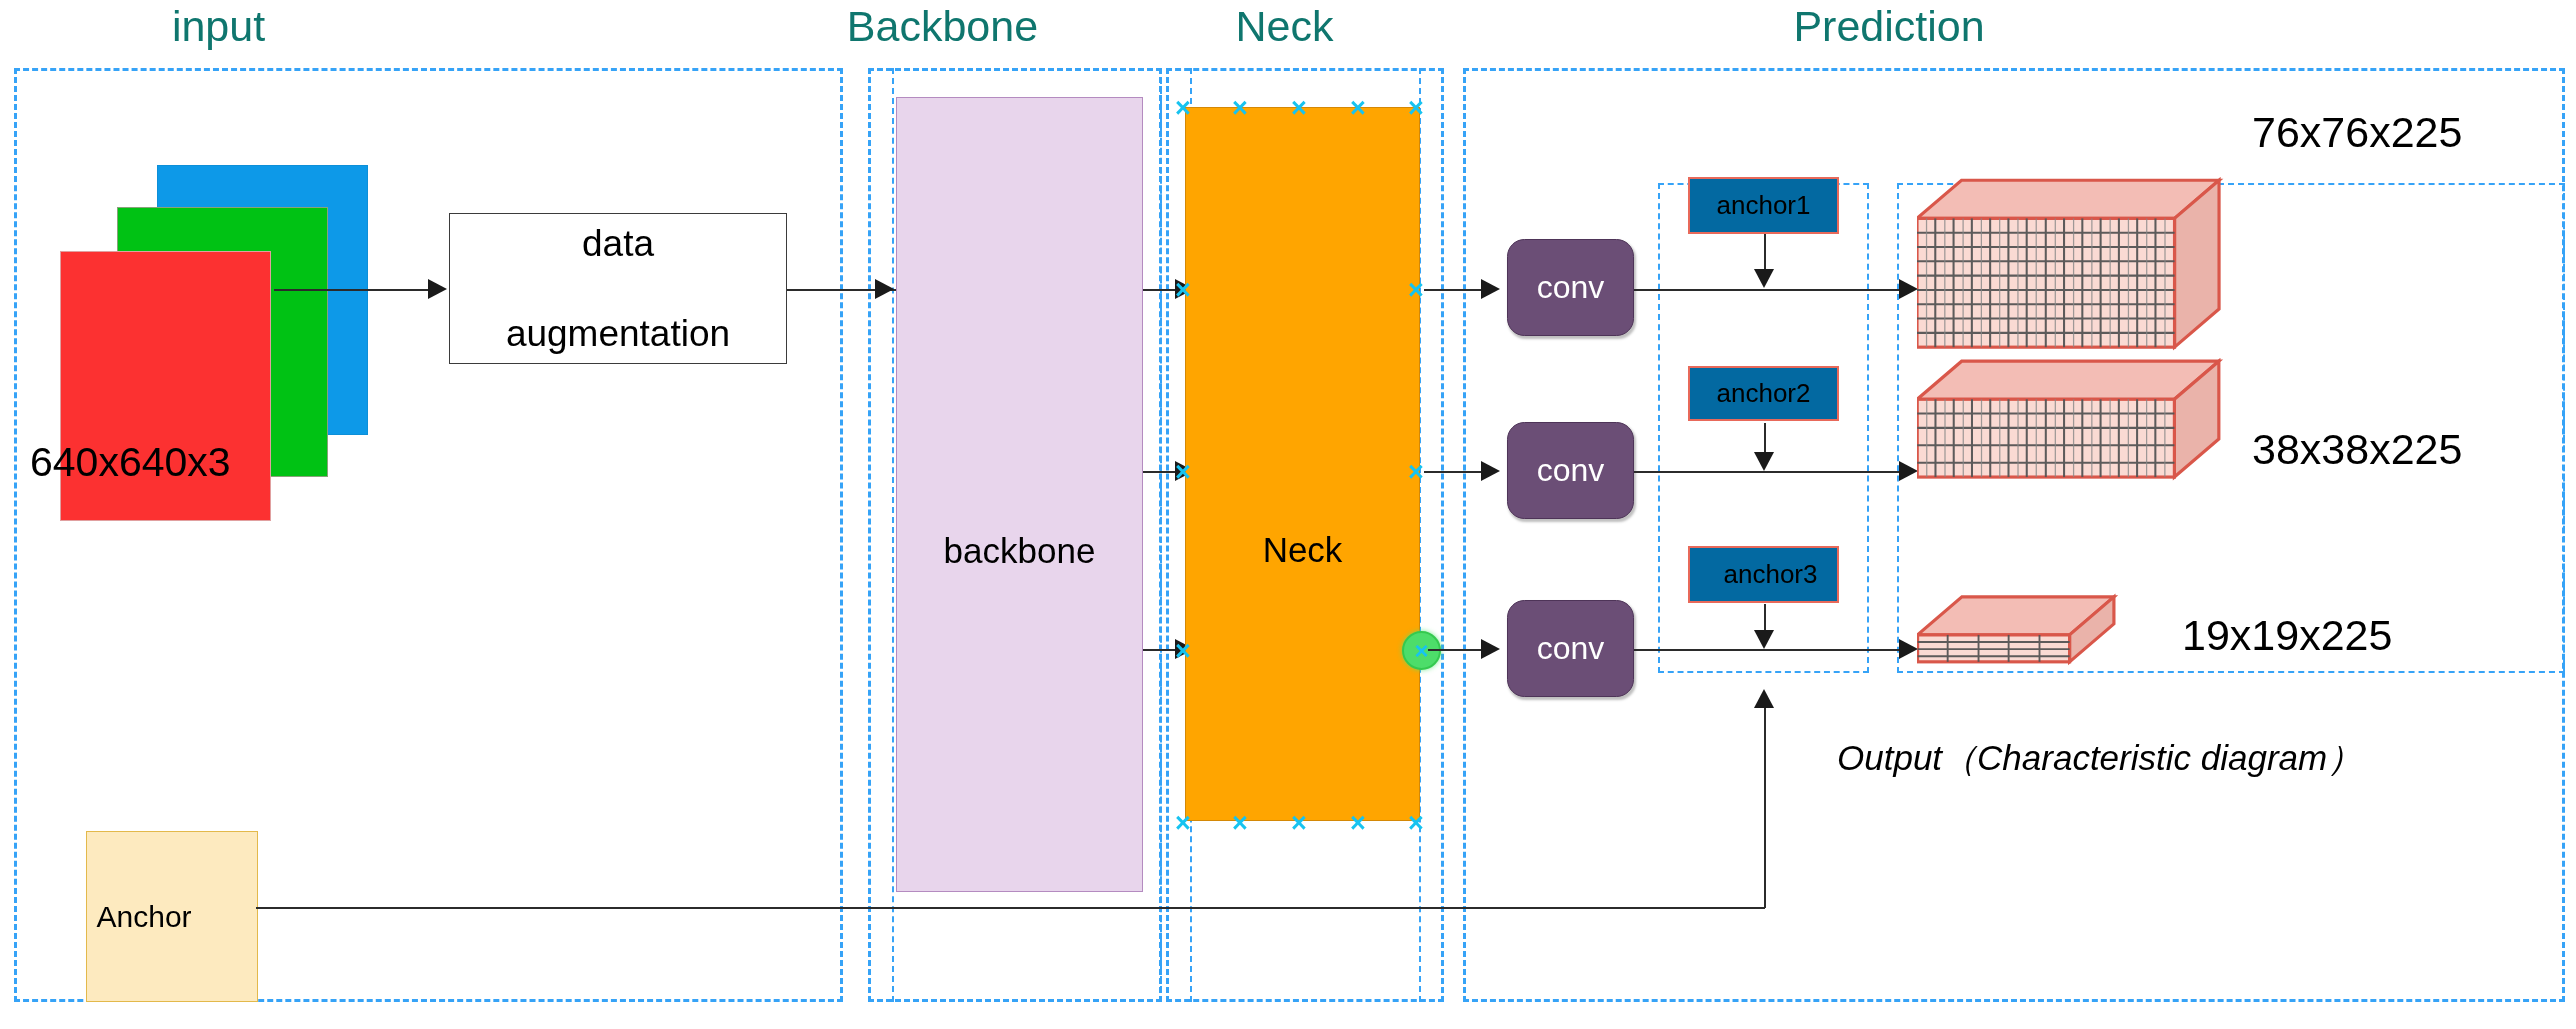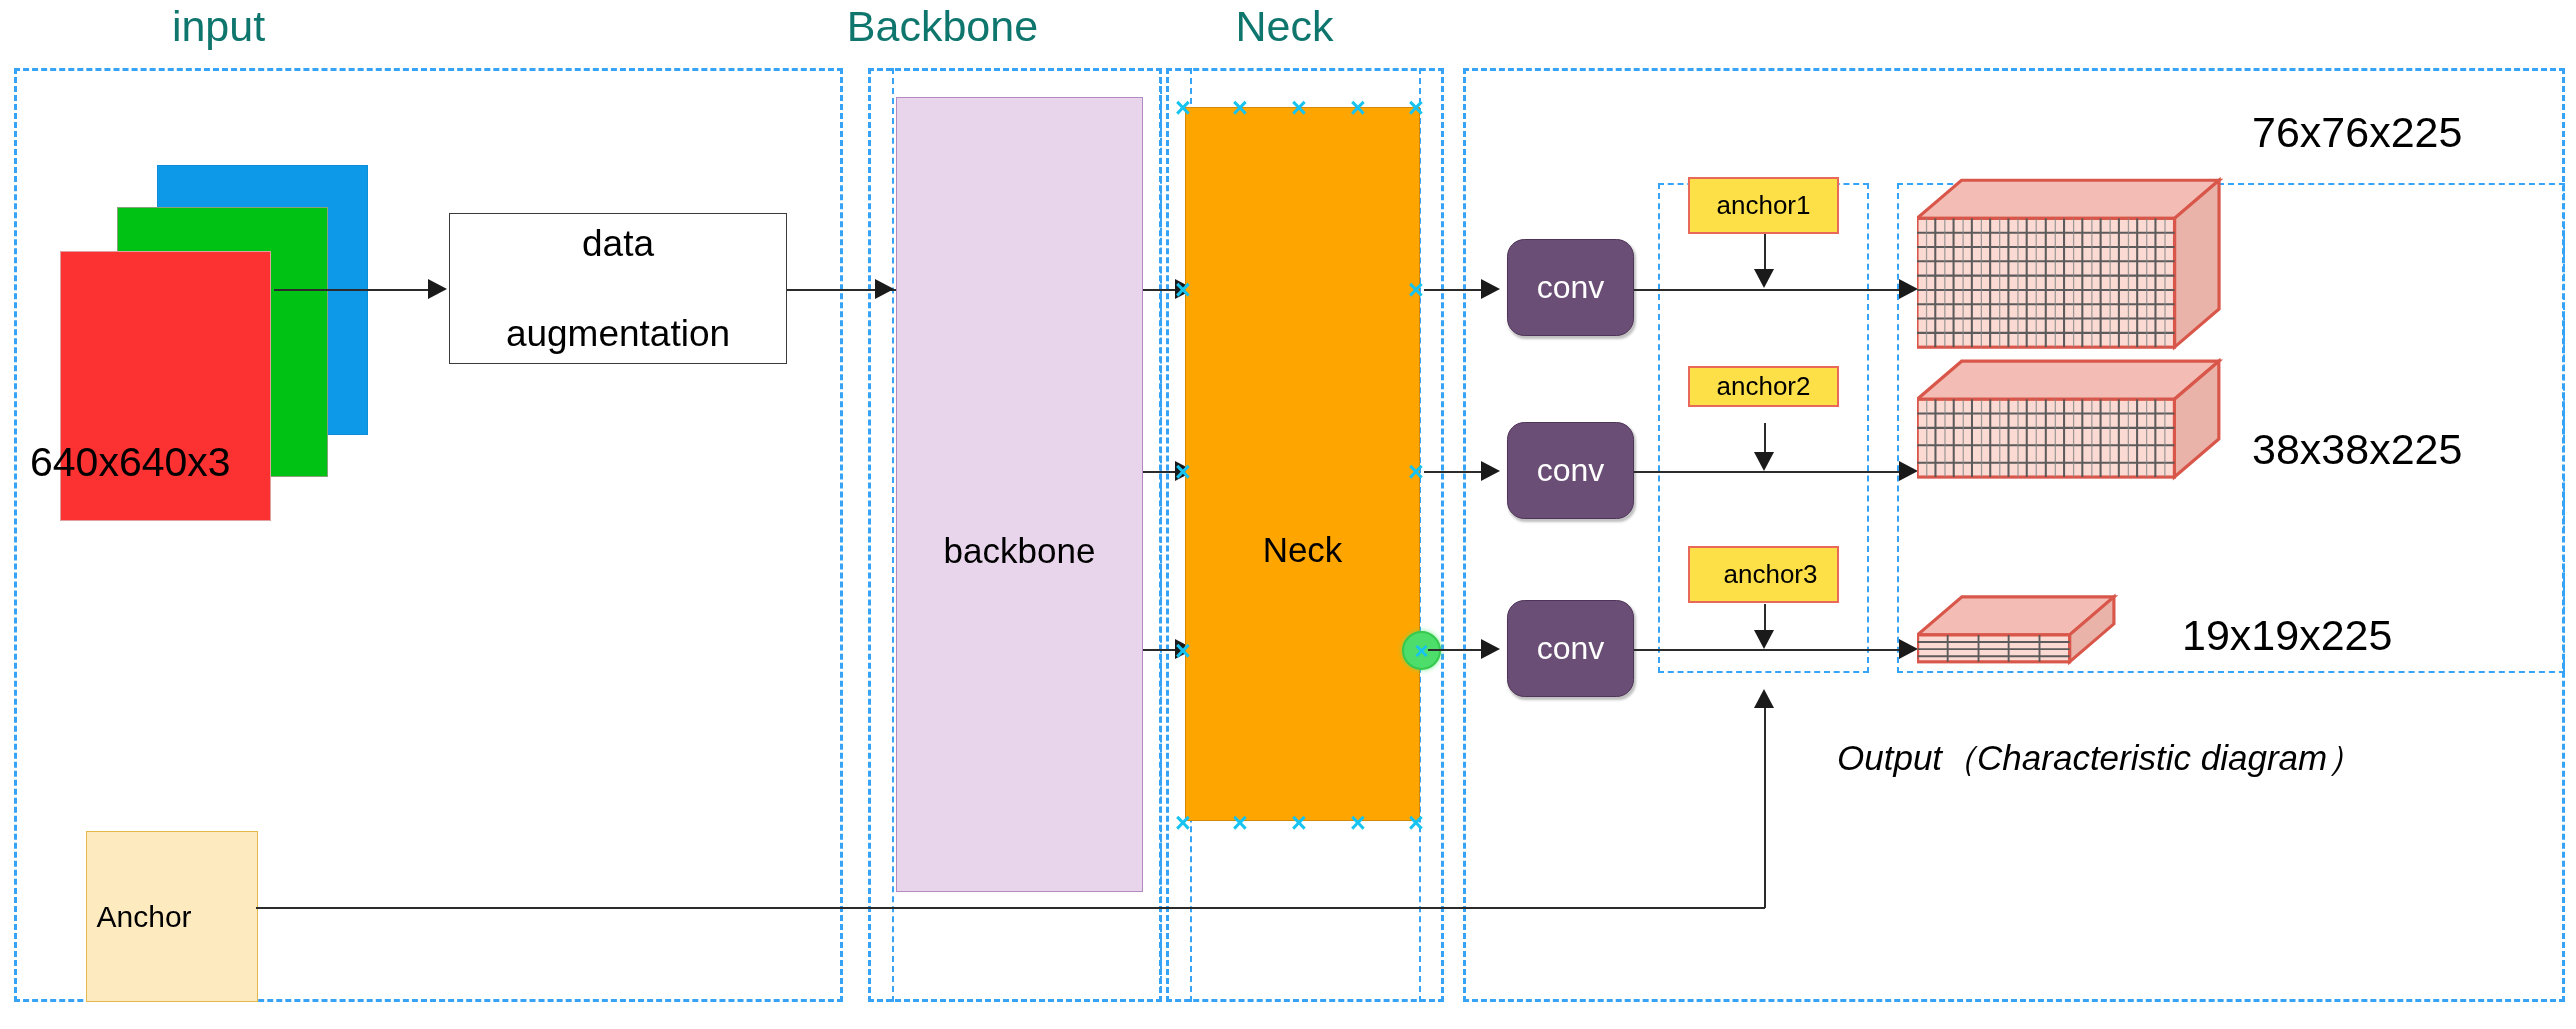--- a/index.html
+++ b/index.html
@@ -77,21 +77,21 @@
   }
   .node-conv{
     background:#6b4e76;
     border:1.6px solid #4e3458;
     border-radius:17.5px;
     color:#ffffff;
     font-size:32px;
     box-shadow:1.6px 2.4px 2.4px rgba(0,0,0,.25);
   }
   .node-anchor-sm{
-    background:#fde047;
+    background:#0369a1;
     border:2.4px solid #e8695a;
     font-size:26px;
   }
   .node-anchor-big{
     background:#fdeabf;
     border:1.6px solid #e3b94b;
     font-size:30px;
     justify-content:flex-start;
     padding-left:9.5px;
   }
@@ -157,20 +157,21 @@
   .cap-out{font-size:35px;}
 </style>
 </head>
 <body>
 
 <div id="canvas">
 
   <div class="sec-title" style="left:103px; top:4.8px; width:231px;">input</div>
   <div class="sec-title" style="left:827px; top:4.8px; width:231px;">Backbone</div>
   <div class="sec-title" style="left:1185px; top:4.8px; width:199px;">Neck</div>
+  <div class="sec-title" style="left:1750px; top:4.8px; width:278px;">Prediction</div>
 
   <div class="dash" style="left:14.3px; top:68px; width:829px; height:934px;"></div>
   <div class="dash" style="left:868px; top:68px; width:294px; height:934px;"></div>
   <div class="dash" style="left:1166px; top:68px; width:278px; height:934px;"></div>
   <div class="dash" style="left:1463px; top:68px; width:1102px; height:934px;"></div>
 
   <div class="dash-thin" style="left:892px; top:68px; width:270px; height:934px; border-top:none; border-bottom:none;"></div>
   <div class="dash-thin" style="left:1190px; top:68px; width:231px; height:934px; border-top:none; border-bottom:none;"></div>
 
   <div class="dash-thin" style="left:1658px; top:183px; width:211px; height:490px;"></div>
@@ -238,21 +239,21 @@
   <div class="arrow-r" style="left:1481px; top:461px;"></div>
 
   <div class="hline" style="left:1428px; top:649px; width:60px;"></div>
   <div class="arrow-r" style="left:1481px; top:639px;"></div>
 
   <div class="node node-conv" style="left:1507px; top:239px; width:127px; height:97px;">conv</div>
   <div class="node node-conv" style="left:1507px; top:422px; width:127px; height:97px;">conv</div>
   <div class="node node-conv" style="left:1507px; top:600px; width:127px; height:97px;">conv</div>
 
   <div class="node node-anchor-sm" style="left:1688px; top:177px; width:151px; height:57px;">anchor1</div>
-  <div class="node node-anchor-sm" style="left:1688px; top:366px; width:151px; height:41px;">anchor2</div>
+  <div class="node node-anchor-sm" style="left:1688px; top:366px; width:151px; height:55px;">anchor2</div>
   <div class="node node-anchor-sm" style="left:1688px; top:546px; width:151px; height:57px;padding-left:14px;">anchor3</div>
 
   <div class="vline" style="left:1764px; top:234px; height:37px;"></div>
   <div class="arrow-d" style="left:1754px; top:269px;"></div>
 
   <div class="vline" style="left:1764px; top:423px; height:37px;"></div>
   <div class="arrow-d" style="left:1754px; top:452px;"></div>
 
   <div class="vline" style="left:1764px; top:604px; height:37px;"></div>
   <div class="arrow-d" style="left:1754px; top:630px;"></div>

